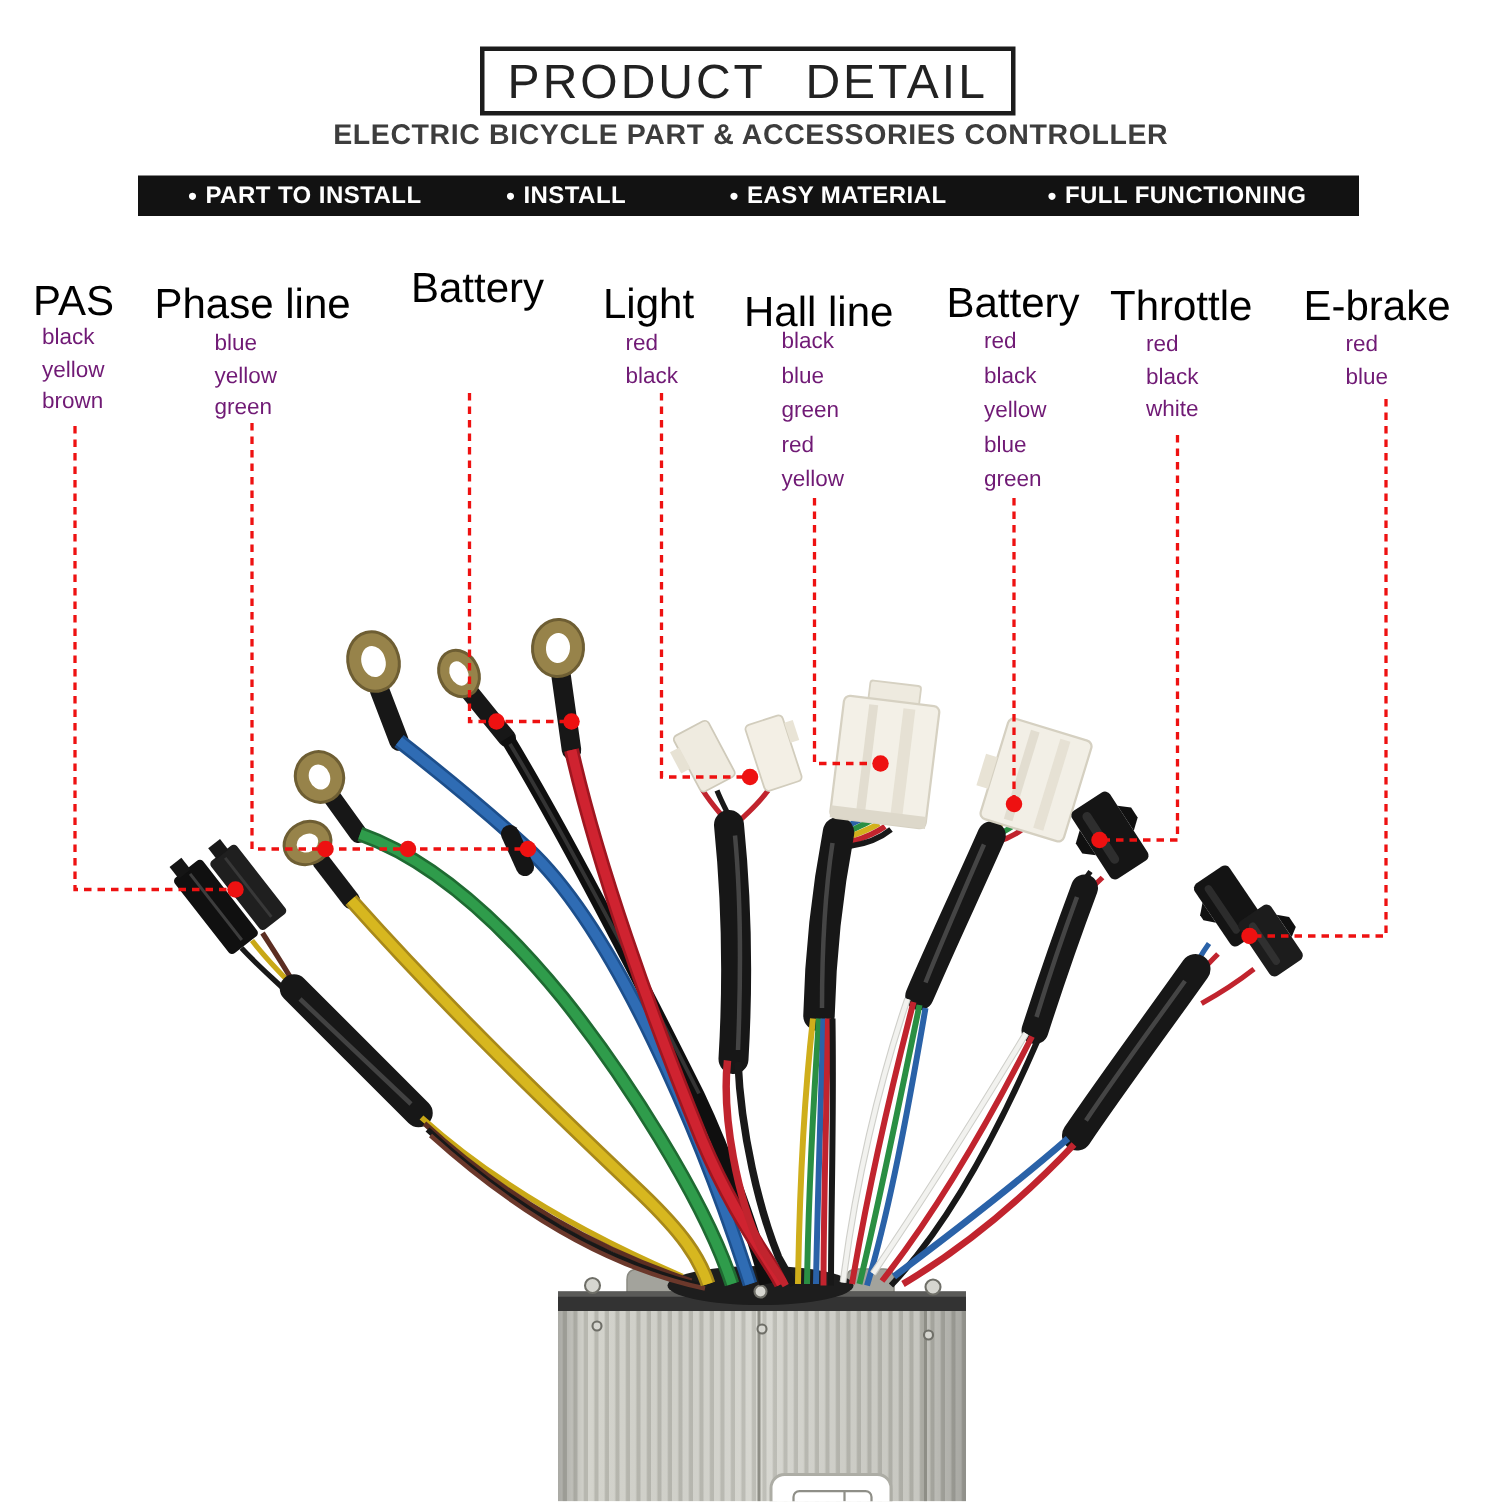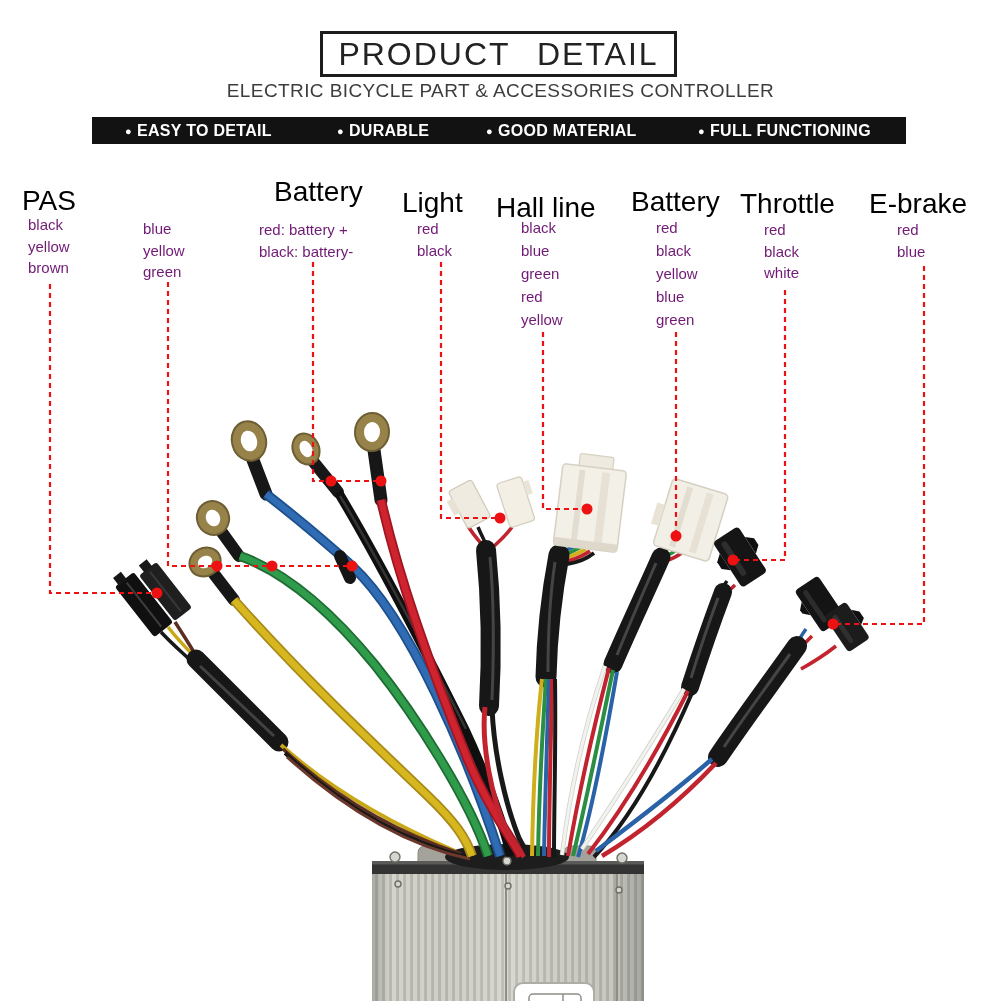--- a/index.html
+++ b/index.html
@@ -4,21 +4,21 @@
 <style>
   html,body{margin:0;padding:0;background:#ffffff;}
   .page{position:relative;width:1001px;height:1001px;background:#ffffff;overflow:hidden;
         font-family:"Liberation Sans",sans-serif;}
   .photo-svg{position:absolute;left:0;top:0;width:1001px;height:1001px;}
 
   .title-box{position:absolute;left:320px;top:31px;width:351px;height:40px;
              border:3px solid #1c1c1c;display:flex;align-items:center;justify-content:center;}
   .title-text{font-size:32px;color:#222;letter-spacing:2px;word-spacing:16px;white-space:nowrap;}
   .subtitle{position:absolute;left:0;top:80px;width:1001px;text-align:center;
-            font-size:19px;color:#3d3d3d;letter-spacing:.4px;white-space:nowrap;}
+            font-size:19px;color:#3d3d3d;letter-spacing:.4px;white-space:nowrap;font-weight:bold;}
   .features-bar{position:absolute;left:92px;top:117px;width:814px;height:27px;background:#121212;}
   .feature{position:absolute;top:0;height:27px;display:flex;align-items:center;color:#fff;
            font-size:16px;font-weight:700;letter-spacing:.3px;white-space:nowrap;}
   .feature .bullet{font-size:11px;margin-right:5px;position:relative;top:0px;}
   .f0{left:33px;} .f1{left:245px;} .f2{left:394px;} .f3{left:606px;}
 
   .wire-heading{position:absolute;color:#000000;font-size:28px;white-space:nowrap;}
   .wire-list{position:absolute;color:#701a75;font-size:15px;line-height:21.5px;white-space:nowrap;}
   .wire-list.tall{line-height:23px;}
 </style>
@@ -257,54 +257,51 @@
 </svg>
 
 <div class="title-box">
   <span class="title-text">PRODUCT  DETAIL</span>
 </div>
 <div class="subtitle">ELECTRIC BICYCLE PART &amp; ACCESSORIES CONTROLLER</div>
 
 <div class="features-bar">
   <div class="feature f0">
     <span class="bullet">●</span>
-    <span>EASY TO DETAIL</span>
+    <span>PART TO INSTALL</span>
   </div>
   <div class="feature f1">
     <span class="bullet">●</span>
-    <span>DURABLE</span>
+    <span>INSTALL</span>
   </div>
   <div class="feature f2">
     <span class="bullet">●</span>
-    <span>GOOD MATERIAL</span>
+    <span>EASY MATERIAL</span>
   </div>
   <div class="feature f3">
     <span class="bullet">●</span>
     <span>FULL FUNCTIONING</span>
   </div>
 </div>
 
 <div class="wire-heading" style="left:22px;top:185px">PAS</div>
 <div class="wire-list" style="left:28px;top:214px">
   <div>black</div>
   <div>yellow</div>
   <div>brown</div>
 </div>
 
+<div class="wire-heading" style="left:103px;top:187px">Phase line</div>
 <div class="wire-list" style="left:143px;top:218px">
   <div>blue</div>
   <div>yellow</div>
   <div>green</div>
 </div>
 
 <div class="wire-heading" style="left:274px;top:176px">Battery</div>
-<div class="wire-list" style="left:259px;top:219px">
-  <div>red: battery +</div>
-  <div>black: battery-</div>
-</div>
 
 <div class="wire-heading" style="left:402px;top:187px">Light</div>
 <div class="wire-list" style="left:417px;top:218px">
   <div>red</div>
   <div>black</div>
 </div>
 
 <div class="wire-heading" style="left:496px;top:192px">Hall line</div>
 <div class="wire-list tall" style="left:521px;top:216px">
   <div>black</div>

